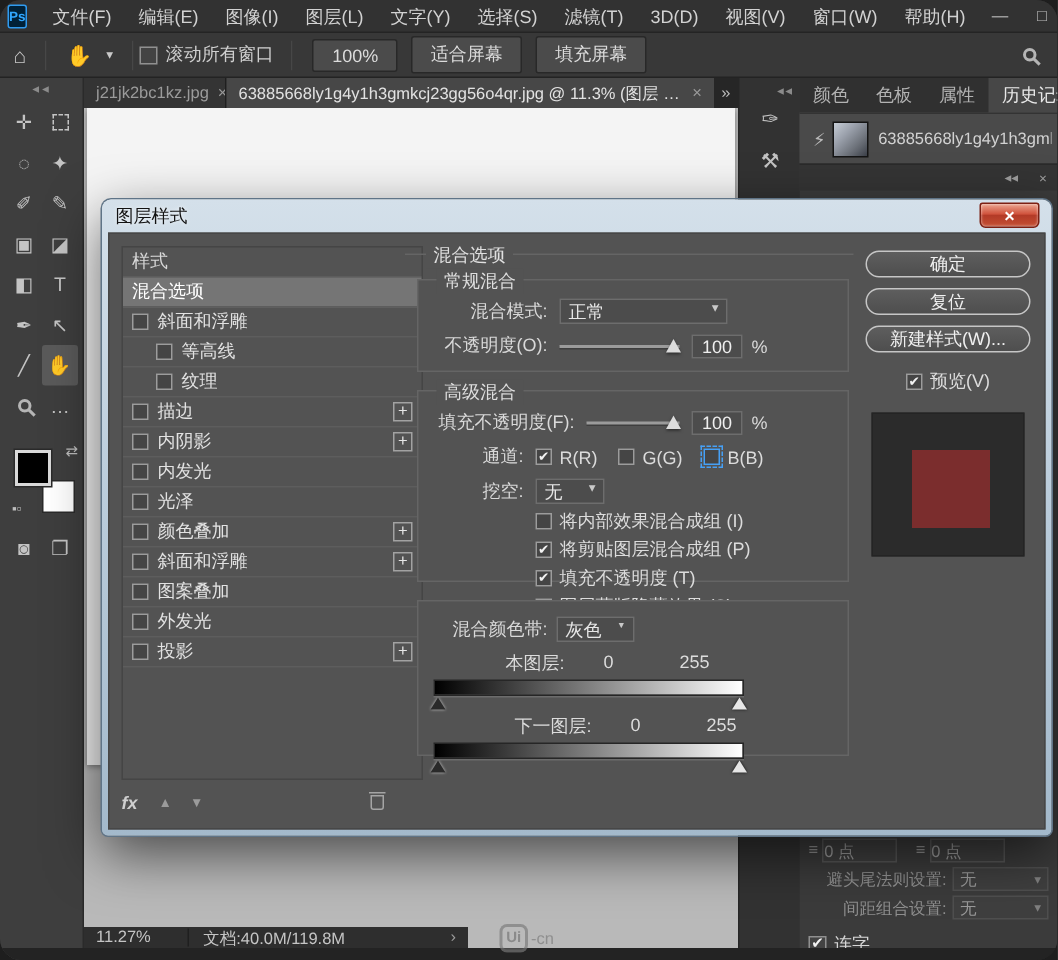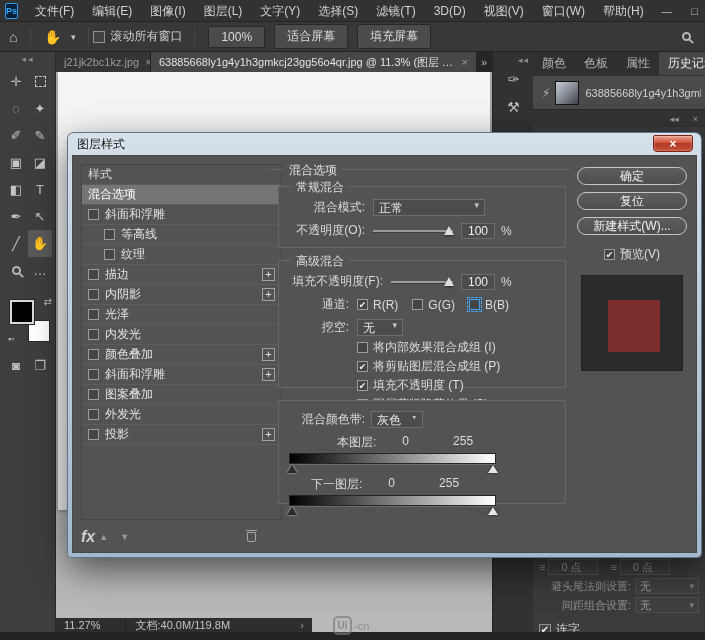--- a/index.html
+++ b/index.html
@@ -1,19 +1,19 @@
 <!DOCTYPE html>
 <html><head>
 <meta charset="utf-8">
 <style>
   html,body{margin:0;padding:0;background:#1e1e1e;}
   *{box-sizing:border-box;}
   #app{position:relative;width:705px;height:640px;overflow:hidden;
        font-family:"Liberation Sans","DejaVu Sans",sans-serif;
-       font-size:12px;color:#d6d6d6;background:#2b2b2b;-webkit-font-smoothing:antialiased;}
+       font-size:12px;color:#d6d6d6;background:#2b2b2b;border-radius:14px;-webkit-font-smoothing:antialiased;}
   .abs{position:absolute;}
 
   
   #menubar{left:0;top:0;width:705px;height:22px;background:#323232;display:flex;align-items:center;border-bottom:1px solid #242424;}
   .ps-logo{width:18px;height:16px;margin:0 8px 0 5px;background:#002138;border:1px solid #2f9bf0;border-radius:2px;
            color:#31a8ff;font-size:9px;font-weight:bold;display:flex;align-items:center;justify-content:center;}
   .menu-item{padding:0 9px;color:#d2d2d2;line-height:22px;white-space:nowrap;cursor:default;}
   .win-controls{margin-left:auto;display:flex;}
   .win-btn{width:28px;text-align:center;color:#bdbdbd;font-size:11px;line-height:22px;}
 
@@ -81,21 +81,21 @@
   #history-source{color:#b9b9b9;font-size:12px;margin:0 5px;}
   #history-thumb{width:24px;height:24px;border:1px solid #151515;flex:none;
      background:linear-gradient(135deg,#c6cdd6 0%,#9aa0ab 35%,#6b7078 70%,#3c4049 100%);}
   #history-name{margin-left:6px;font-size:11px;color:#d2d2d2;white-space:nowrap;overflow:hidden;}
   #subpanel-header{height:18px;background:#343434;border-top:1px solid #2a2a2a;display:flex;align-items:center;justify-content:flex-end;}
   #subpanel-header span{color:#9c9c9c;font-size:9px;padding:0 7px;}
   
   #para{position:absolute;left:0;top:504px;width:172px;}
   .para-row{display:flex;align-items:center;margin:3px 6px;}
   .para-icon{color:#8f8f8f;font-size:11px;margin-right:3px;}
-  .para-field{width:50px;height:16px;background:#3f3f3f;border:1px solid #565656;color:#9a9a9a;font-size:11px;display:flex;align-items:center;padding-left:12px;margin-right:12px;}
+  .para-field{width:50px;height:16px;background:#3f3f3f;border:1px solid #565656;color:#9a9a9a;font-size:11px;display:flex;align-items:center;padding-left:0;margin-right:12px;}
   .para-label{color:#8f8f8f;font-size:11px;width:92px;text-align:right;white-space:nowrap;}
   .para-select{flex:1;height:16px;background:#3f3f3f;border:1px solid #4f4f4f;color:#9a9a9a;font-size:11px;display:flex;align-items:center;padding:0 4px;margin-left:4px;}
   .para-select .chev{margin-left:auto;color:#7f7f7f;font-size:9px;}
 
   
   #dialog{left:68px;top:133px;width:633px;height:424px;z-index:10;border-radius:6px 6px 4px 4px;
           background:linear-gradient(180deg,#d4e0ea 0%,#b9cbda 50%,#a3b9cb 100%);
           box-shadow:0 0 0 1px #5f7487,0 12px 36px rgba(0,0,0,.6);padding:0 4px 4px;}
   #dlg-title{height:22px;display:flex;align-items:center;color:#121212;font-size:12px;padding-left:5px;
              text-shadow:0 0 3px rgba(255,255,255,.9);}
@@ -109,21 +109,21 @@
   #styles-list{position:absolute;left:8px;top:8px;width:201px;height:356px;border:1px solid #454545;background:#535353;}
   .srow{height:20px;display:flex;align-items:center;border-bottom:1px solid #5d5d5d;padding:0 6px;color:#e2e2e2;}
   .srow.header{color:#d8d8d8;}
   .srow.sel{background:#757575;color:#fff;}
   .srow.indent{padding-left:22px;}
   .srow .cb{display:inline-flex;align-items:center;justify-content:center;width:11px;height:11px;background:#454545;border:1px solid #9c9c9c;
             font-size:9px;color:#f2f2f2;margin-right:6px;flex:none;}
   .srow .plusbtn{margin-left:auto;width:13px;height:13px;border:1px solid #a2a2a2;color:#e6e6e6;font-size:11px;line-height:11px;
                  display:flex;align-items:center;justify-content:center;}
   #fx-row{position:absolute;left:8px;top:372px;width:181px;display:flex;align-items:center;color:#cfcfcf;}
-  #fx-row .fx{font-style:italic;font-weight:bold;font-size:16px;margin-right:4px;}
+  #fx-row .fx{font-style:italic;font-weight:bold;font-size:12px;margin-right:14px;}
   #fx-row .arr{color:#9b9b9b;font-size:9px;margin-right:12px;}
   .trash{margin-left:auto;margin-right:6px;width:9px;height:10px;border:1px solid #a5a5a5;border-radius:0 0 2px 2px;position:relative;}
   .trash::before{content:"";position:absolute;top:-3px;left:-2px;width:11px;height:1px;background:#a5a5a5;}
 
   
   #dlg-main{position:absolute;left:197px;top:4px;width:303px;height:390px;}
   .main-topline{position:absolute;left:0;right:4px;top:9px;height:1px;background:#656565;}
   .main-title{position:absolute;left:14px;top:2px;background:#535353;padding:0 5px;color:#e0e0e0;}
   .fs{position:absolute;left:8px;width:288px;border:1px solid #656565;background:#535353;}
   .fs .legend{position:absolute;top:-8px;left:12px;background:#535353;padding:0 5px;color:#dedede;font-size:12px;}
@@ -380,25 +380,25 @@
             <span>描边</span>
             <span class="plusbtn">+</span>
           </div>
         <div class="srow">
             <span class="cb"></span>
             <span>内阴影</span>
             <span class="plusbtn">+</span>
           </div>
         <div class="srow">
             <span class="cb"></span>
+            <span>内发光</span>
+          </div>
+        <div class="srow">
+            <span class="cb"></span>
             <span>光泽</span>
-          </div>
-        <div class="srow">
-            <span class="cb"></span>
-            <span>内发光</span>
           </div>
         <div class="srow">
             <span class="cb"></span>
             <span>颜色叠加</span>
             <span class="plusbtn">+</span>
           </div>
         <div class="srow">
             <span class="cb"></span>
             <span>斜面和浮雕</span>
             <span class="plusbtn">+</span>
@@ -508,21 +508,21 @@
           <div class="bif-vals">
             <span style="margin-left:48px;">本图层:</span>
             <span style="margin-left:26px;">0</span>
             <span style="margin-left:44px;">255</span>
           </div>
           <div class="bif-bar">
             <span class="bif-handle left"></span>
             <span class="bif-handle right"></span>
           </div>
           <div class="bif-vals" style="margin-top:0;">
-            <span style="margin-left:22px;">下一图层:</span>
+            <span style="margin-left:54px;">下一图层:</span>
             <span style="margin-left:26px;">0</span>
             <span style="margin-left:44px;">255</span>
           </div>
           <div class="bif-bar">
             <span class="bif-handle left"></span>
             <span class="bif-handle right"></span>
           </div>
         </div>
       </div>
 

